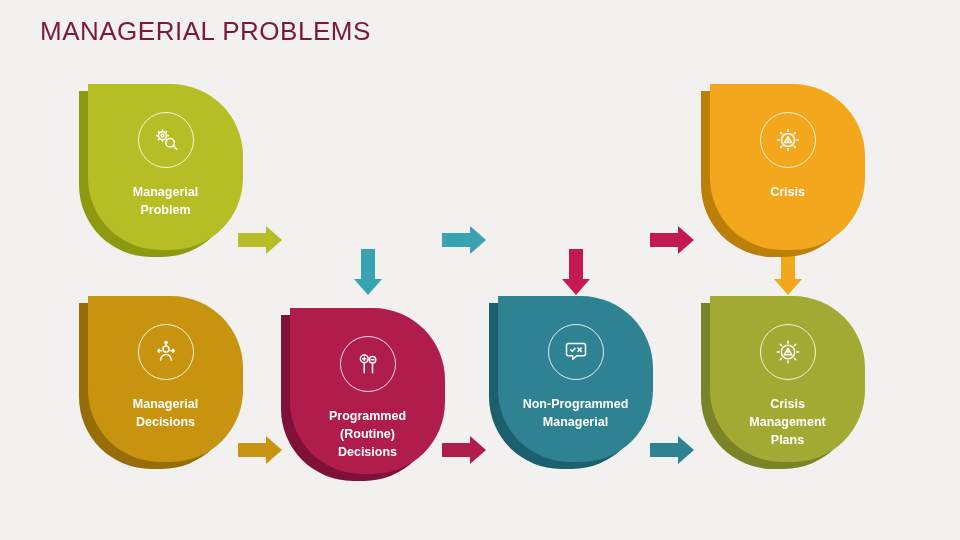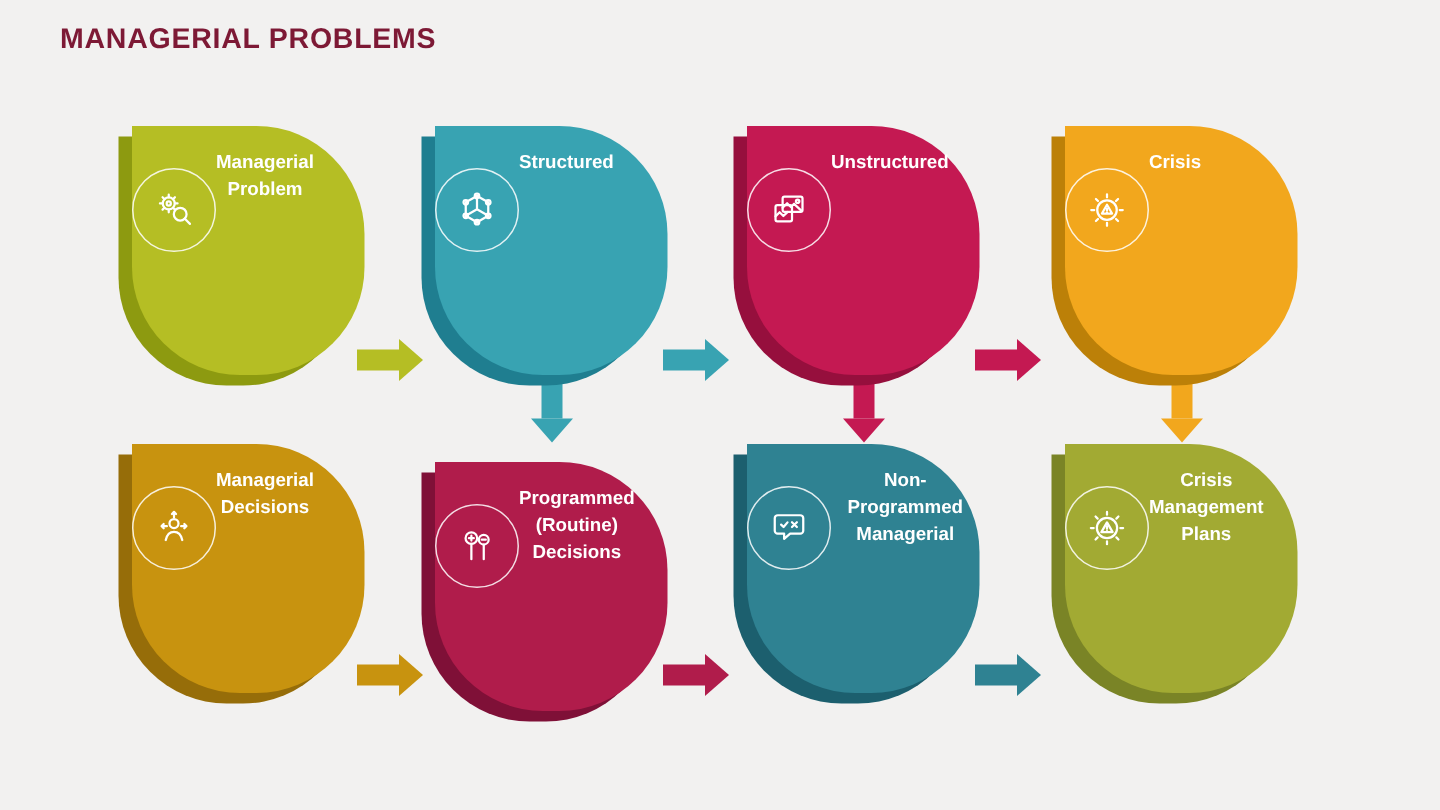--- a/index.html
+++ b/index.html
@@ -6,33 +6,33 @@
   body{
     width:960px;height:540px;overflow:hidden;
     font-family:"Liberation Sans", sans-serif;
   }
   .stage{
     position:relative;width:960px;height:540px;
     background:var(--a,#f2f1f0);
   }
   .title{
     position:absolute;left:40px;top:16px;
-    font-size:19px;font-weight:700;letter-spacing:.5px;
+    font-size:26px;font-weight:400;letter-spacing:.5px;
     color:var(--a,#7d1935);
   }
   
   .card{position:absolute;width:155px;height:166px;z-index:2;}
   .card .back{
     position:absolute;left:-9px;top:7px;width:100%;height:100%;
     border-radius:0 72px 72px 72px;background:var(--d,#888);
   }
   .card .front{
     position:absolute;inset:0;border-radius:0 72px 72px 72px;
     background:var(--c,#aaa);
-    display:flex;flex-direction:row;
+    display:flex;flex-direction:column;align-items:center;
   }
   .icon-wrap{
     margin-top:28px;width:54px;height:54px;border-radius:50%;
     border:1.5px solid rgba(255,255,255,.85);
     display:flex;align-items:center;justify-content:center;flex:0 0 auto;
   }
   .icon-wrap svg{
     width:30px;height:30px;fill:none;stroke:#fff;
     stroke-width:1.2;stroke-linecap:round;stroke-linejoin:round;
   }
@@ -73,54 +73,21 @@
           <path d="M9.2 3.8v1.4M9.2 11.8v1.4M4.5 8.5h1.4M12.5 8.5h1.4M5.9 5.2l1 1M11.5 10.8l1 1M5.9 11.8l1-1M11.5 6.2l1-1"></path>
           <circle cx="15.3" cy="14.2" r="3.4"></circle>
             <path d="M17.8 16.7l2.7 2.7"></path>
         </svg>
       </div>
       <div class="label">Managerial
 Problem</div>
     </div>
   </div>
 
-  <div class="card" style="left: 290px; top: 84px; --c: #38a3b2; --d: #1f7e90;">
-    <div class="back"></div>
-    <div class="front">
-      <div class="icon-wrap">
-        <svg viewBox="0 0 24 24">
-          <path d="M12 4.5l6 3.4v7.2l-6 3.4-6-3.4V7.9z"></path>
-          <path d="M12 4.5v7.1M12 11.6l6 3.5M12 11.6l-6 3.5"></path>
-          <circle cx="12" cy="4.5" r="1.2"></circle>
-            <circle cx="18" cy="7.9" r="1.2"></circle>
-            <circle cx="6" cy="7.9" r="1.2"></circle>
-          <circle cx="18" cy="15.1" r="1.2"></circle>
-            <circle cx="6" cy="15.1" r="1.2"></circle>
-            <circle cx="12" cy="18.5" r="1.2"></circle>
-        </svg>
-      </div>
-      <div class="label">Structured</div>
-    </div>
-  </div>
-
-  <div class="card" style="left: 498px; top: 84px; --c: #c41952; --d: #960f3d;">
-    <div class="back"></div>
-    <div class="front">
-      <div class="icon-wrap">
-        <svg viewBox="0 0 24 24">
-          <rect x="8.6" y="4.8" width="10.6" height="8.2" rx="1"></rect>
-          <path d="M8.6 10.8l2.4-2.4 2 2 1.7-1.7 4 3.8"></path>
-          <circle cx="16.6" cy="7.3" r="0.9"></circle>
-          <rect x="4.8" y="9.4" width="8.8" height="8.6" rx="1"></rect>
-          <path d="M4.8 15.4l2.2-2.2 2 2 2.2-2.1"></path>
-        </svg>
-      </div>
-      <div class="label">Unstructured</div>
-    </div>
-  </div>
+
 
   <div class="card" style="left: 710px; top: 84px; --c: #f2a71d; --d: #bc8008;">
     <div class="back"></div>
     <div class="front">
       <div class="icon-wrap">
         <svg viewBox="0 0 24 24">
           <circle cx="12" cy="12" r="5.2"></circle>
           <path d="M12 5.2V3.6M12 20.4v-1.6M5.2 12H3.6M20.4 12h-1.6M7.2 7.2L6.1 6.1M17.9 17.9l-1.1-1.1M7.2 16.8l-1.1 1.1M17.9 6.1l-1.1 1.1"></path>
           <path d="M12 9.2l2.7 4.7H9.3z"></path>
           <path d="M12 11.2v1.2M12 13.5v.1"></path>

